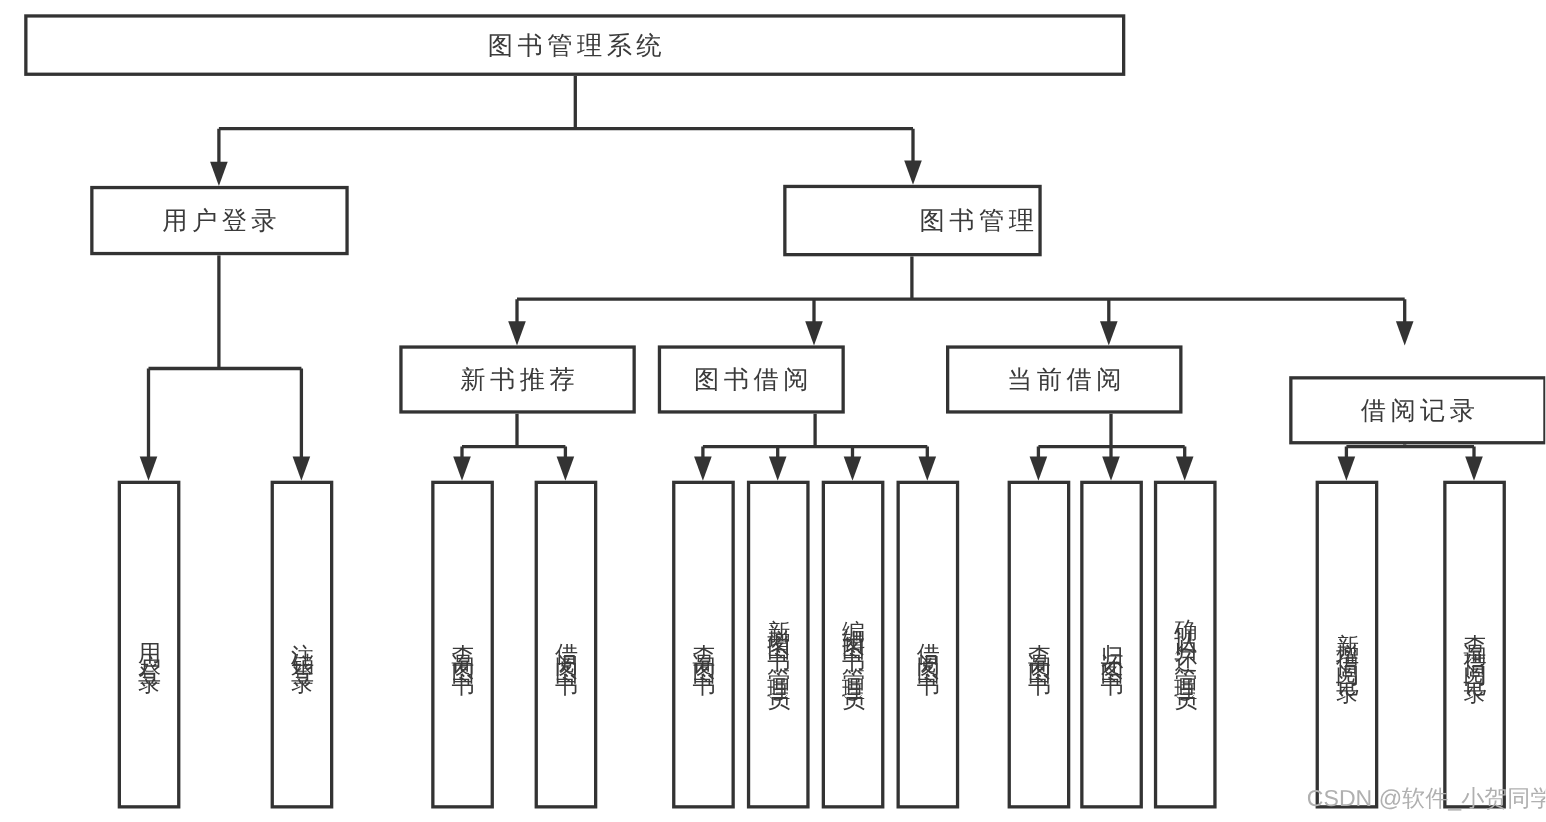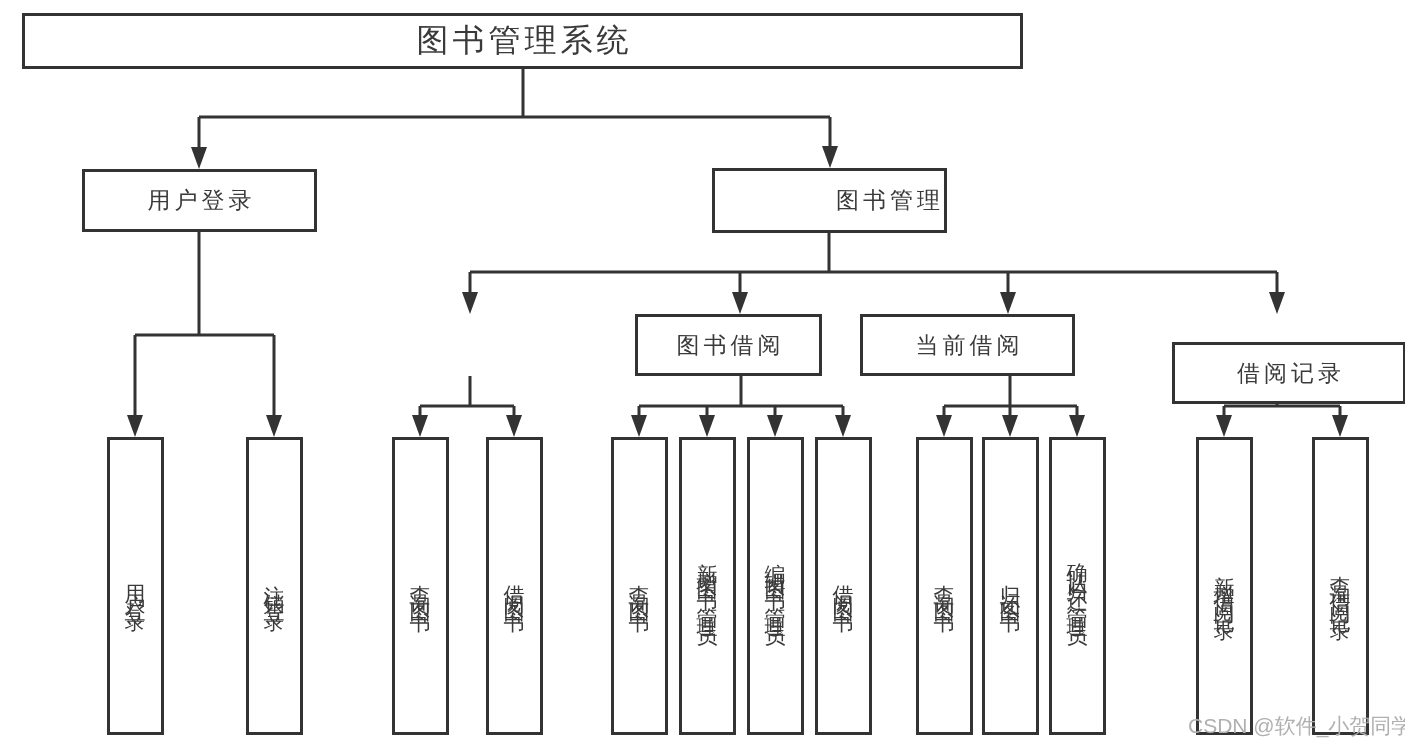--- a/index.html
+++ b/index.html
@@ -24,35 +24,35 @@
     display:flex;align-items:center;justify-content:center;
     color:var(--text);
     z-index:2;
   }
   .node.h{ 
     font-size:23px;
     letter-spacing:4px;
     text-indent:4px;
     white-space:nowrap;
   }
-  .node.root{font-size:32px;}
+  .node.root{font-size:23px;}
   .node.leaf span{
     writing-mode:vertical-rl;
     text-orientation:mixed;
     font-size:21px;
     letter-spacing:9px;
     line-height:1;
     color:var(--text);
   }
   
   .b-root{left:22px;top:13px;width:1001px;height:56px;}
   .b-login{left:82px;top:169px;width:235px;height:63px;}
   .b-mgmt{left:712px;top:168px;width:235px;height:65px;justify-content:flex-end;}
   .b-g0{left:363px;top:314px;width:215px;height:62px;}
-  .b-g1{left:635px;top:314px;width:187px;height:62px;}
+  .b-g1{left:598px;top:314px;width:170px;height:62px;}
   .b-g2{left:860px;top:314px;width:215px;height:62px;}
   .b-g3{left:1172px;top:314px;width:234px;height:62px;margin-top:28px;}
   .leaf{top:437px;width:57px;height:298px;}
   .l-login0{left:107px;} .l-login1{left:246px;}
   .l-g0c0{left:392px;}  .l-g0c1{left:486px;}
   .l-g1c0{left:611px;}  .l-g1c1{left:679px;} .l-g1c2{left:747px;} .l-g1c3{left:815px;}
   .l-g2c0{left:916px;}  .l-g2c1{left:982px;} .l-g2c2{left:1049px;}
   .l-g3c0{left:1196px;} .l-g3c1{left:1312px;}
   .watermark{
     position:absolute;
@@ -112,20 +112,23 @@
     <span>图书管理系统</span>
   </div>
 
   <div class="node h b-login">
     <span>用户登录</span>
   </div>
   <div class="node h b-mgmt">
     <span>图书管理</span>
   </div>
 
+  <div class="node h b-g0">
+    <span>新书推荐</span>
+  </div>
   <div class="node h b-g1">
     <span>图书借阅</span>
   </div>
   <div class="node h b-g2">
     <span>当前借阅</span>
   </div>
   <div class="node h b-g3">
     <span>借阅记录</span>
   </div>
 

